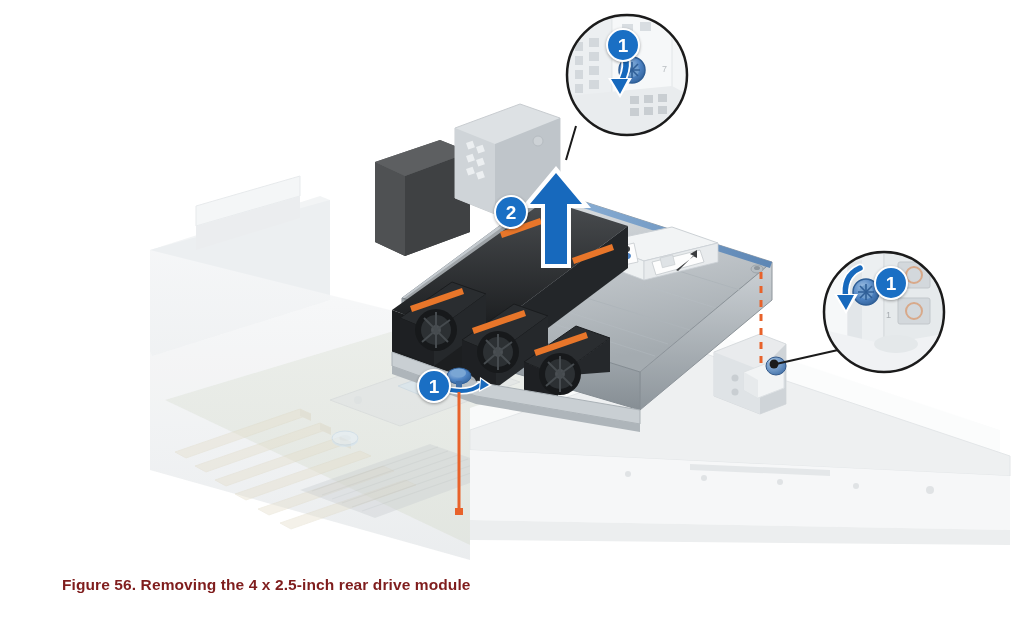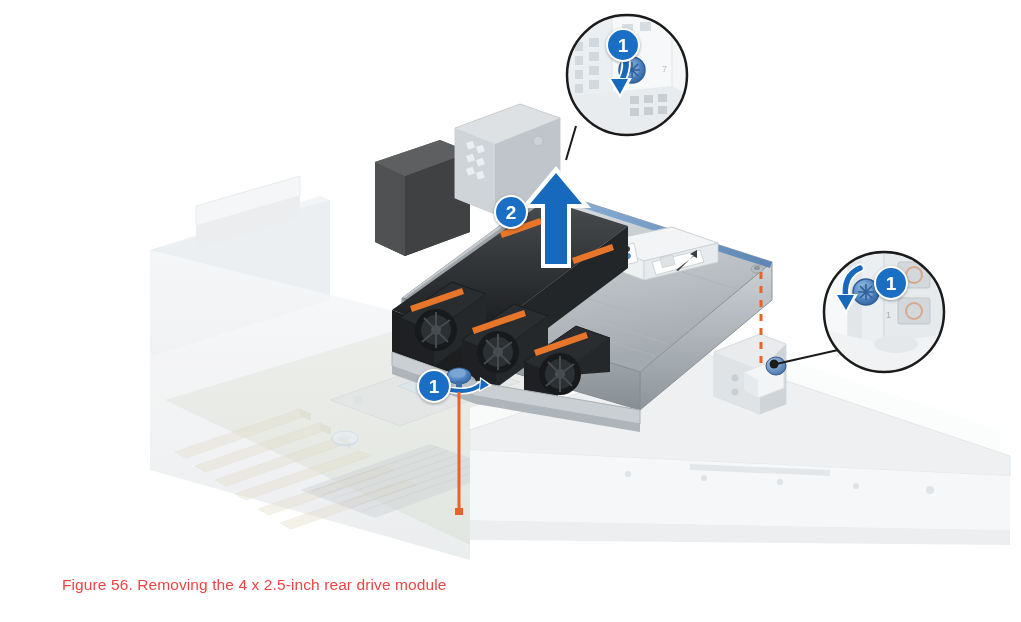--- a/index.html
+++ b/index.html
@@ -9,22 +9,22 @@
     font-family:"Liberation Sans","DejaVu Sans",sans-serif;
     -webkit-font-smoothing:antialiased;
   }
   .figure-root{position:absolute;inset:0;background:#ffffff;}
   .illus{position:absolute;left:0;top:0;width:1021px;height:565px;}
   .illus svg{position:absolute;left:0;top:0;}
 
   
   .caption{
     position:absolute;left:62px;top:576px;
-    font-size:15.5px;font-weight:normal;letter-spacing:.1px;
-    color:#ef4444;white-space:nowrap;
+    font-size:15.5px;font-weight:bold;letter-spacing:.1px;
+    color:#7f1d1d;white-space:nowrap;
   }
 
   
   .badge{
     position:absolute;width:34px;height:34px;border-radius:50%;
     background:#1a6fc4;border:2.5px solid #ffffff;
     box-shadow:0 1px 3px rgba(0,0,0,.35);
     color:#ffffff;font-size:19px;font-weight:bold;
     display:flex;align-items:center;justify-content:center;
     line-height:1;box-sizing:border-box;z-index:40;

